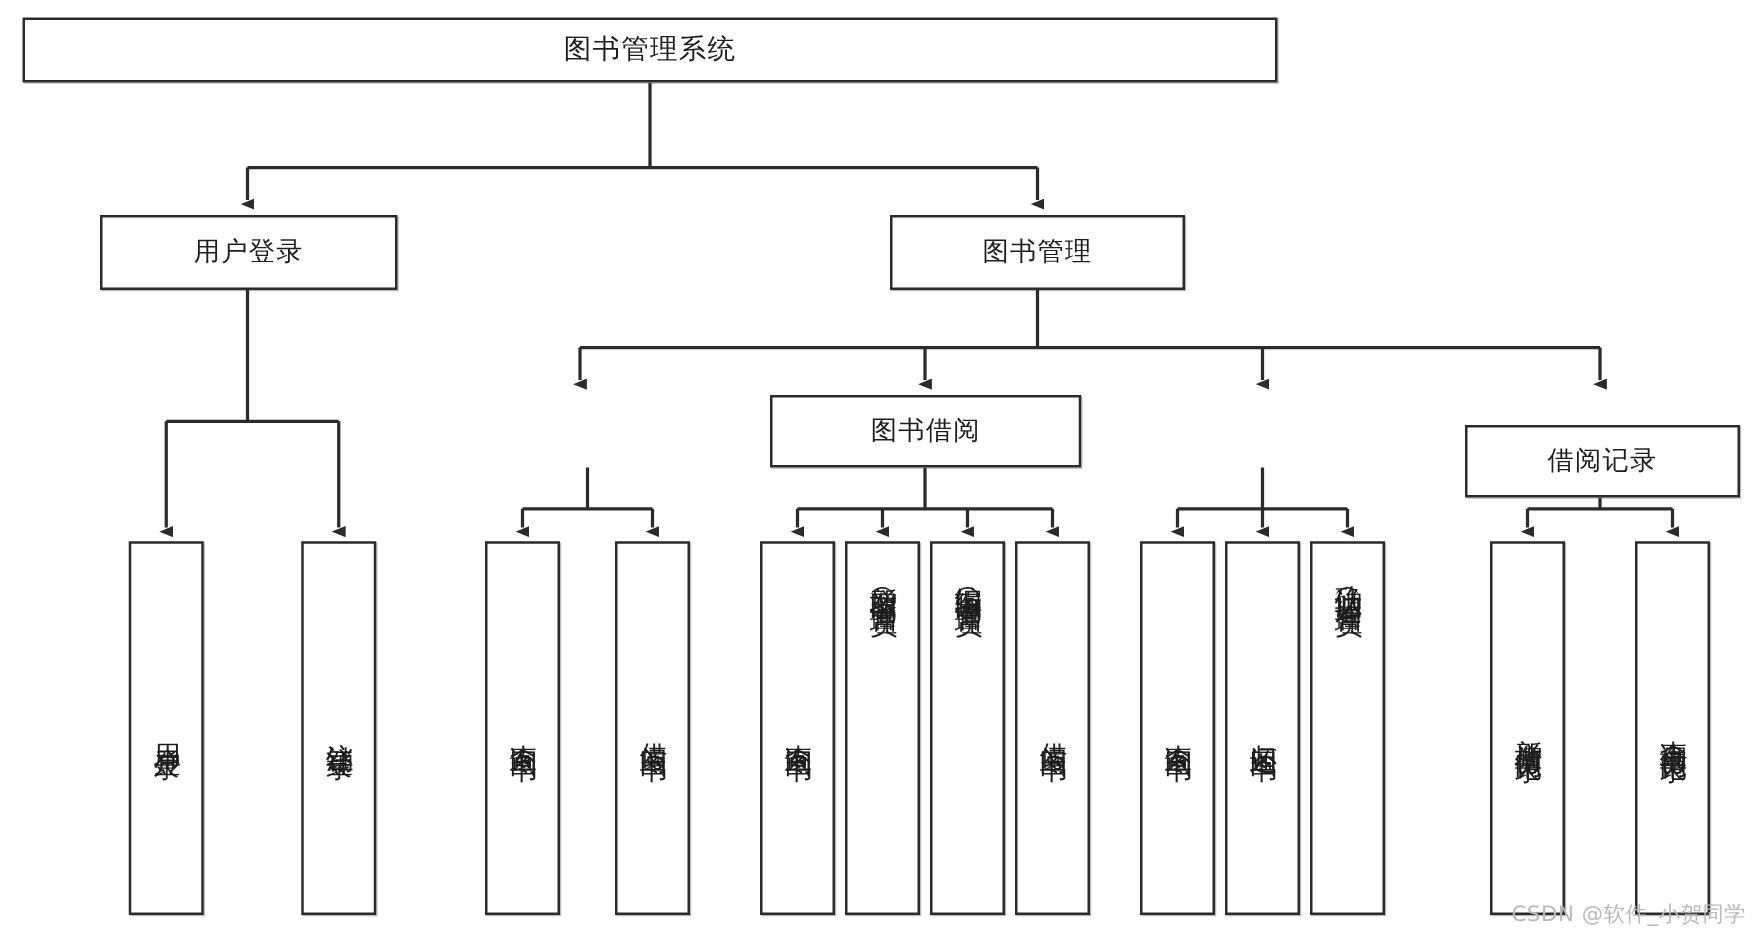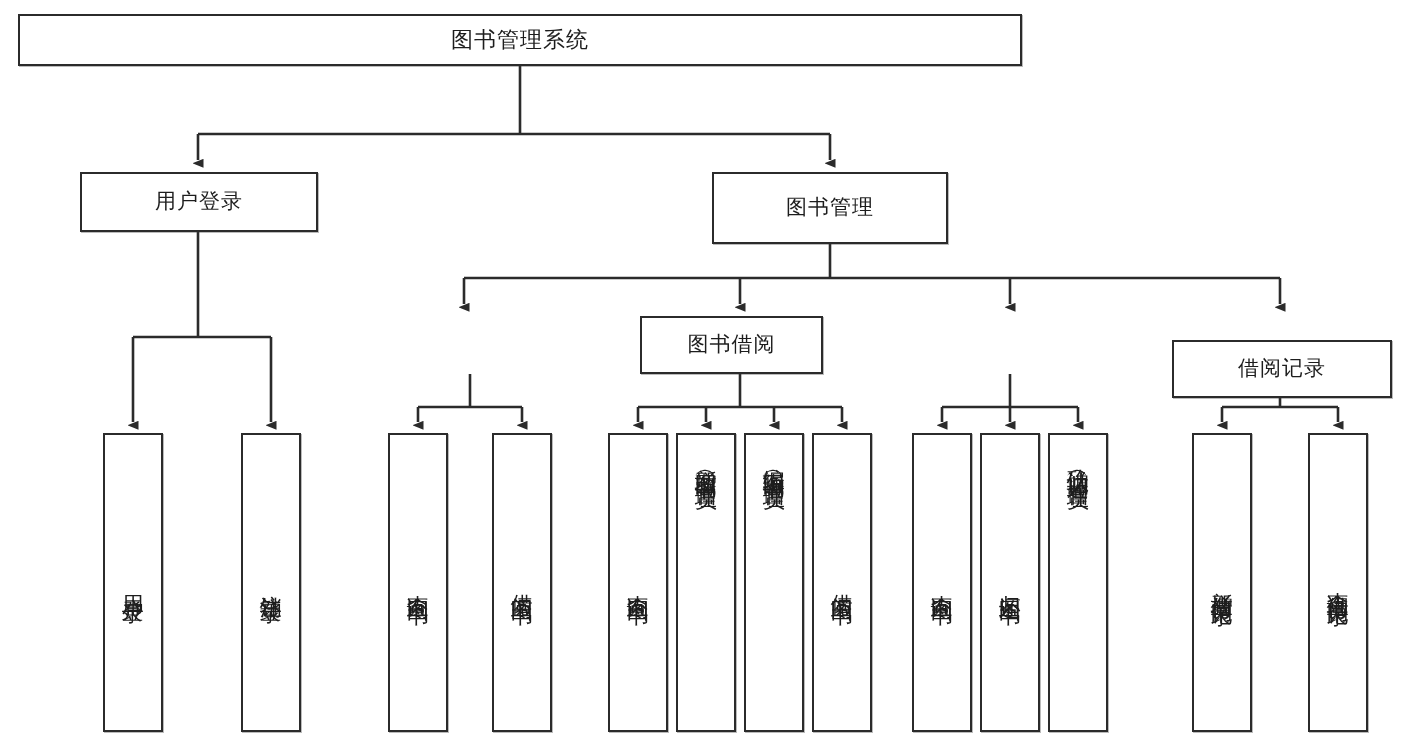--- a/index.html
+++ b/index.html
@@ -124,23 +124,23 @@
       <path d="M1280,374 L1280,407"></path>
       <path d="M1222,407 L1338,407"></path>
       <path d="M1222,407 L1222,422" marker-end="url(#arrow)"></path>
       <path d="M1338,407 L1338,422" marker-end="url(#arrow)"></path>
     </g>
   </svg>
 
   <div class="node horiz root" style="left:18px; top:14px; width:1004px; height:52px;">图书管理系统</div>
 
   <div class="node horiz" style="left:80px; top:172px; width:238px; height:60px;">用户登录</div>
-  <div class="node horiz" style="left:712px; top:172px; width:236px; height:72px;">图书管理</div>
+  <div class="node horiz" style="left:712px; top:172px; width:236px; height:60px;">图书管理</div>
 
-  <div class="node horiz" style="left:640px; top:316px; width:183px; height:58px;">图书借阅</div>
+  <div class="node horiz" style="left:616px; top:316px; width:249px; height:58px;">图书借阅</div>
   <div class="node horiz" style="left:1172px; top:316px; width:220px; height:58px;margin-top:24px;">借阅记录</div>
 
   <div class="node vert center" style="left:103px; top:433px; width:60px; height:299px;">
     <span class="vlabel">用户登录</span>
   </div>
   <div class="node vert center" style="left:241px; top:433px; width:60px; height:299px;">
     <span class="vlabel">注销登录</span>
   </div>
 
   <div class="node vert center" style="left:388px; top:433px; width:60px; height:299px;">
@@ -173,14 +173,15 @@
     <span class="vlabel">确认归还（管理员）</span>
   </div>
 
   <div class="node vert center" style="left:1192px; top:433px; width:60px; height:299px;">
     <span class="vlabel">新增借阅记录</span>
   </div>
   <div class="node vert center" style="left:1308px; top:433px; width:60px; height:299px;">
     <span class="vlabel">查询借阅记录</span>
   </div>
 
+  <div id="watermark">CSDN @软件_小贺同学</div>
 
 </div>
 
 </body></html>

